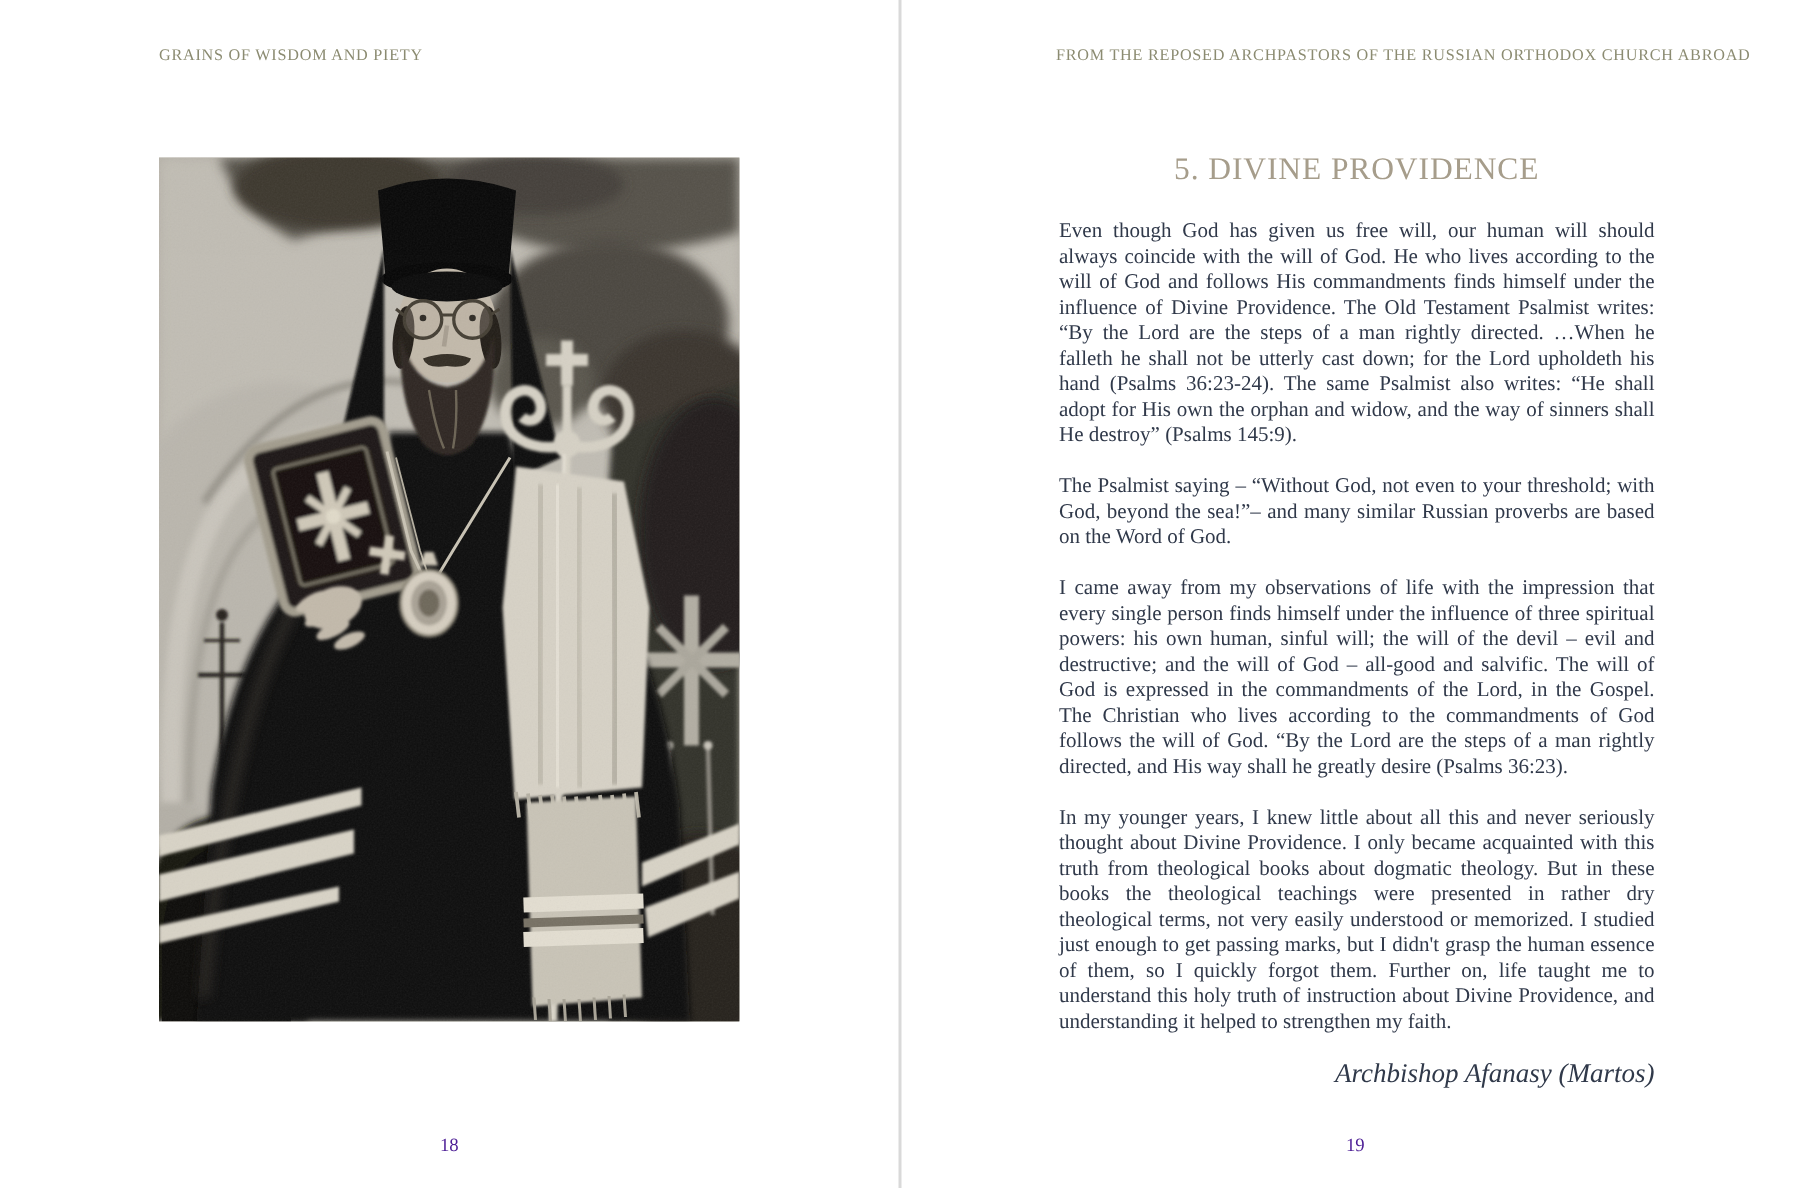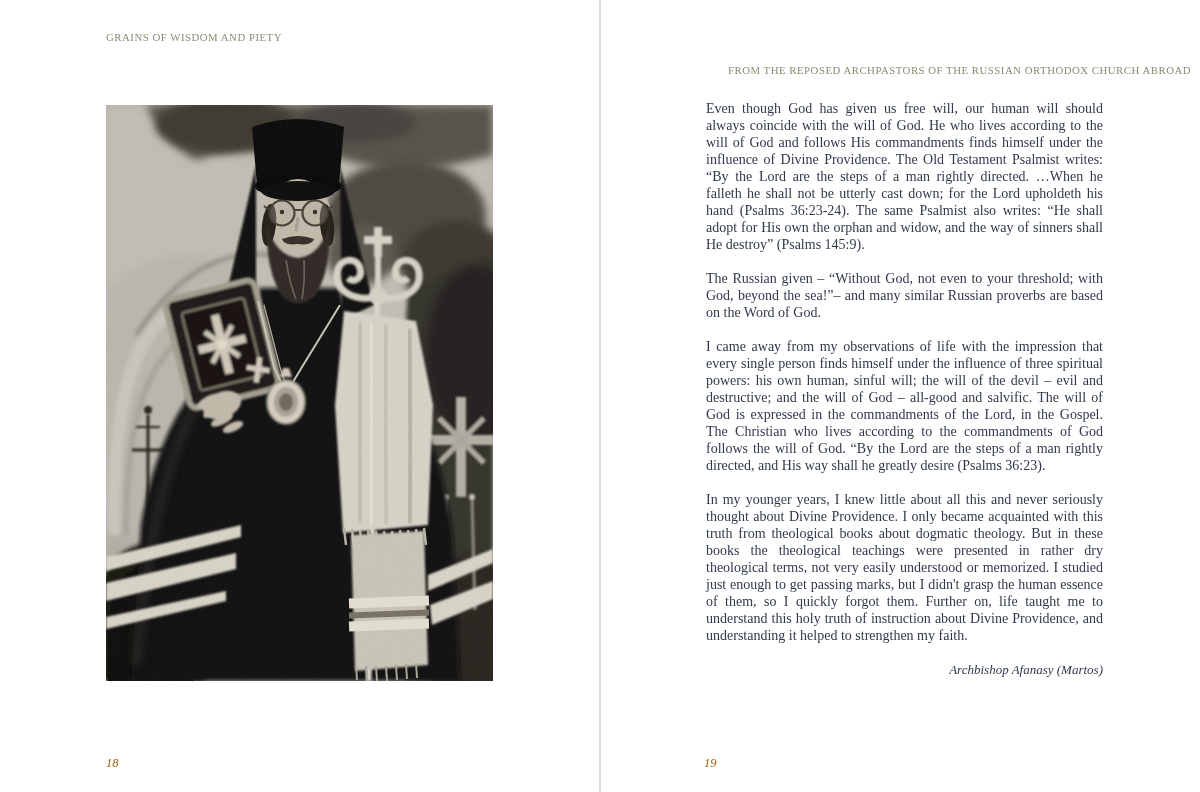--- a/index.html
+++ b/index.html
@@ -11,44 +11,44 @@
   .gutter{
     position:absolute;left:599px;top:0;width:2px;height:792px;
     background:#d9d9d9;
   }
   .running-head{
     position:absolute;top:31px;
     font-size:10.8px;letter-spacing:0.5px;
     color:#8b8b71;white-space:nowrap;
   }
   .running-head.left{left:106px;width:387px;}
-  .running-head.right{left:728px;width:399px;margin-top:33px;}
+  .running-head.right{left:704px;width:399px;}
   .photo{
     position:absolute;left:106px;top:105px;width:387px;height:576px;
     overflow:hidden;background:#b3afa6;
   }
   .photo svg{display:block;}
   .text-col{
     position:absolute;left:706px;top:100px;width:397px;
   }
   .chapter-title{
     font-size:21px;font-weight:normal;letter-spacing:0.6px;
     color:#a69d8b;text-align:center;margin:0 0 21px 0;
   }
   .text-col p{
     margin:0 0 17px 0;
     font-size:14px;line-height:17px;
     color:#30394a;text-align:justify;
   }
   .attribution{
-    font-size:13px;line-height:17px;color:#30394a;
+    font-size:18px;line-height:17px;color:#30394a;
     font-style:italic;text-align:right;margin-top:17px;
   }
   .page-number{
-    position:absolute;top:756px;font-size:12.5px;color:#a16207;text-align:left;font-style:italic;
+    position:absolute;top:756px;font-size:12.5px;color:#4c1d95;text-align:center;
   }
   .page-number.left{left:106px;width:387px;}
   .page-number.right{left:704px;width:399px;}
 </style>
 </head>
 <body>
 
 <div class="gutter"></div>
 
 <div class="running-head left">GRAINS OF WISDOM AND PIETY</div>
@@ -232,20 +232,21 @@
 
     <rect x="0" y="0" width="387" height="576" filter="url(#grain)" opacity="0.08"></rect>
   </svg>
 </div>
 
 <div class="page-number left">18</div>
 
 <div class="running-head right">FROM THE REPOSED ARCHPASTORS OF THE RUSSIAN ORTHODOX CHURCH ABROAD</div>
 
 <div class="text-col">
+  <h1 class="chapter-title">5. DIVINE PROVIDENCE</h1>
   <p>Even though God has given us free will, our human will should always coincide with the will of God. He who lives according to the will of God and follows His commandments finds himself under the influence of Divine Providence. The Old Testament Psalmist writes: “By the Lord are the steps of a man rightly directed. …When he falleth he shall not be utterly cast down; for the Lord upholdeth his hand (Psalms 36:23-24). The same Psalmist also writes: “He shall adopt for His own the orphan and widow, and the way of sinners shall He destroy” (Psalms 145:9).</p>
-  <p>The Russian given – “Without God, not even to your threshold; with God, beyond the sea!”– and many similar Russian proverbs are based on the Word of God.</p>
+  <p>The Psalmist saying – “Without God, not even to your threshold; with God, beyond the sea!”– and many similar Russian proverbs are based on the Word of God.</p>
   <p>I came away from my observations of life with the impression that every single person finds himself under the influence of three spiritual powers: his own human, sinful will; the will of the devil – evil and destructive; and the will of God – all-good and salvific. The will of God is expressed in the commandments of the Lord, in the Gospel. The Christian who lives according to the commandments of God follows the will of God. “By the Lord are the steps of a man rightly directed, and His way shall he greatly desire (Psalms 36:23).</p>
   <p>In my younger years, I knew little about all this and never seriously thought about Divine Providence. I only became acquainted with this truth from theological books about dogmatic theology. But in these books the theological teachings were presented in rather dry theological terms, not very easily understood or memorized. I studied just enough to get passing marks, but I didn't grasp the human essence of them, so I quickly forgot them. Further on, life taught me to understand this holy truth of instruction about Divine Providence, and understanding it helped to strengthen my faith.</p>
   <div class="attribution">Archbishop Afanasy (Martos)</div>
 </div>
 
 <div class="page-number right">19</div>
 
 </body></html>

